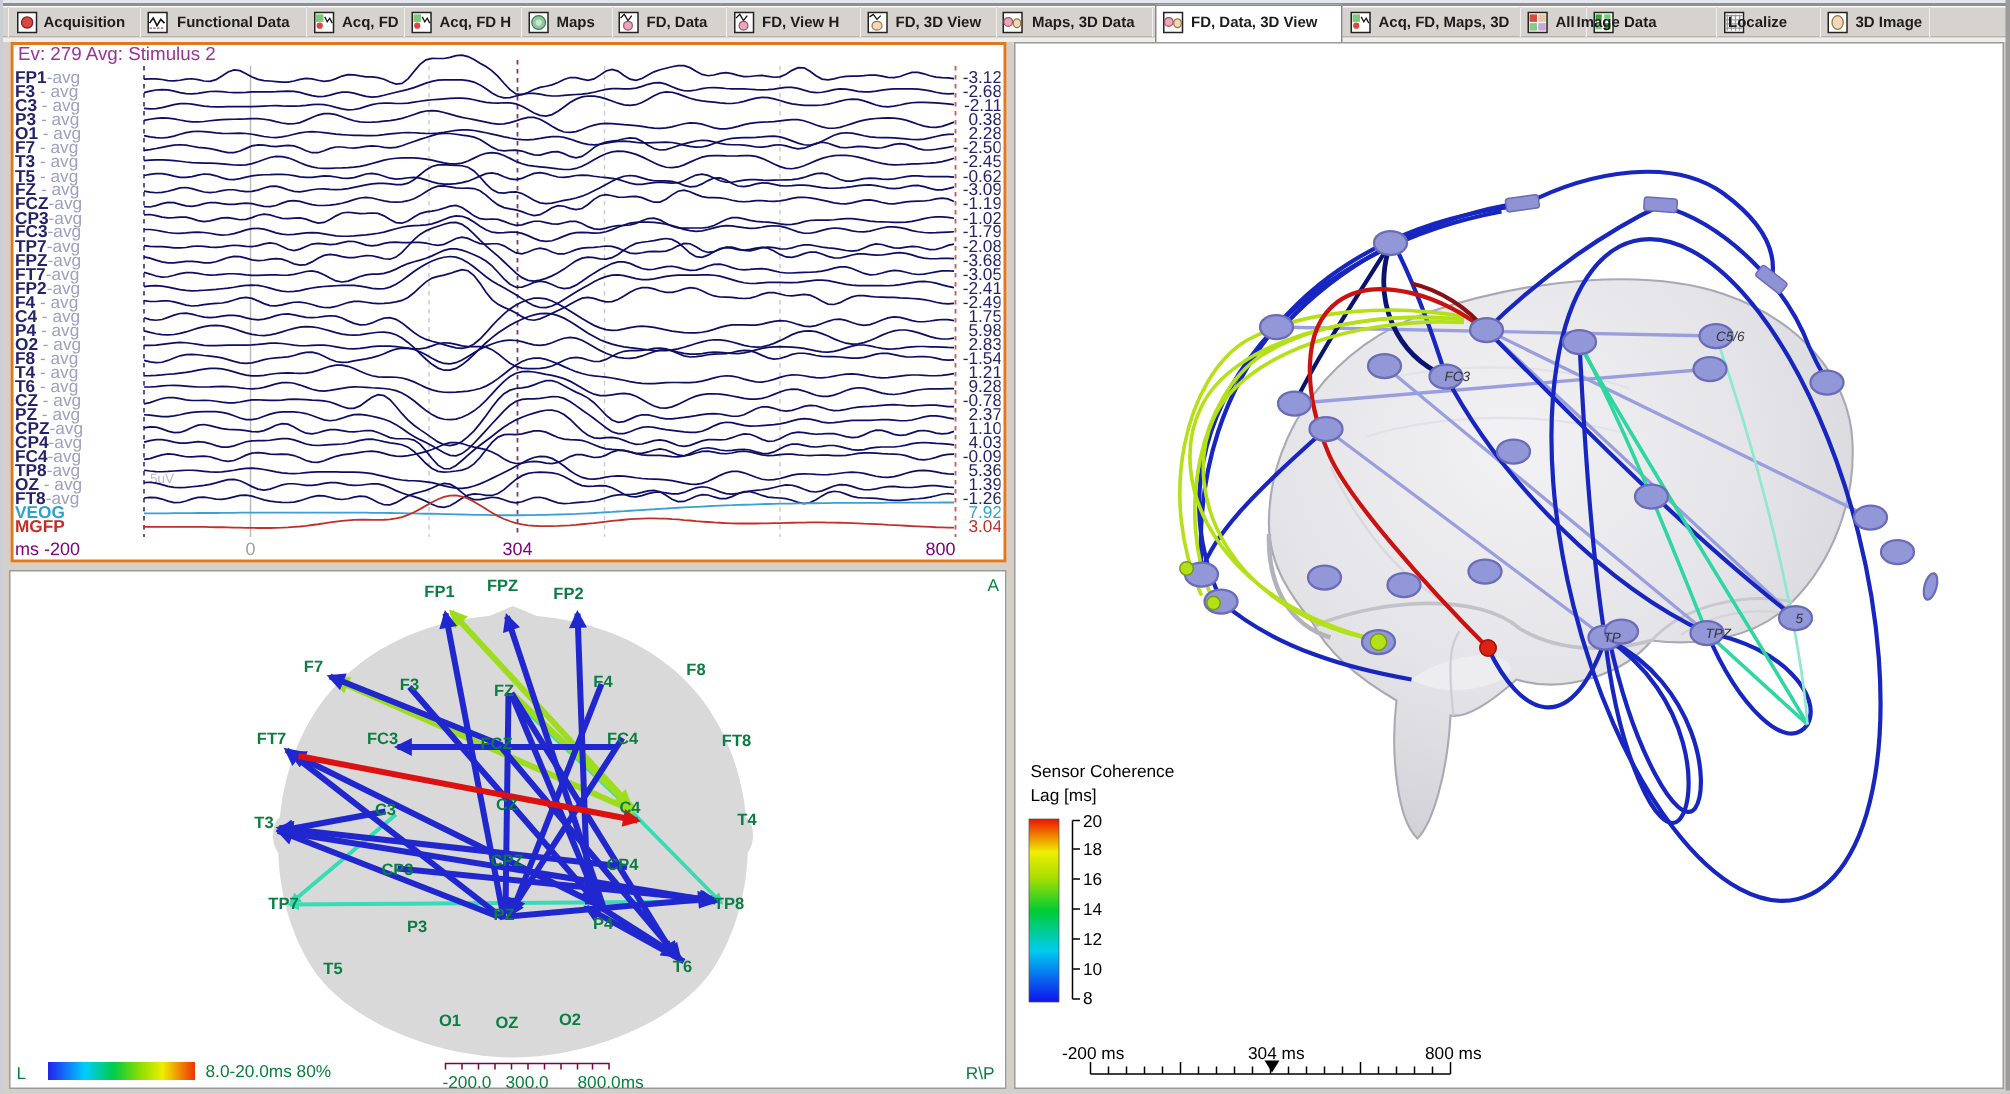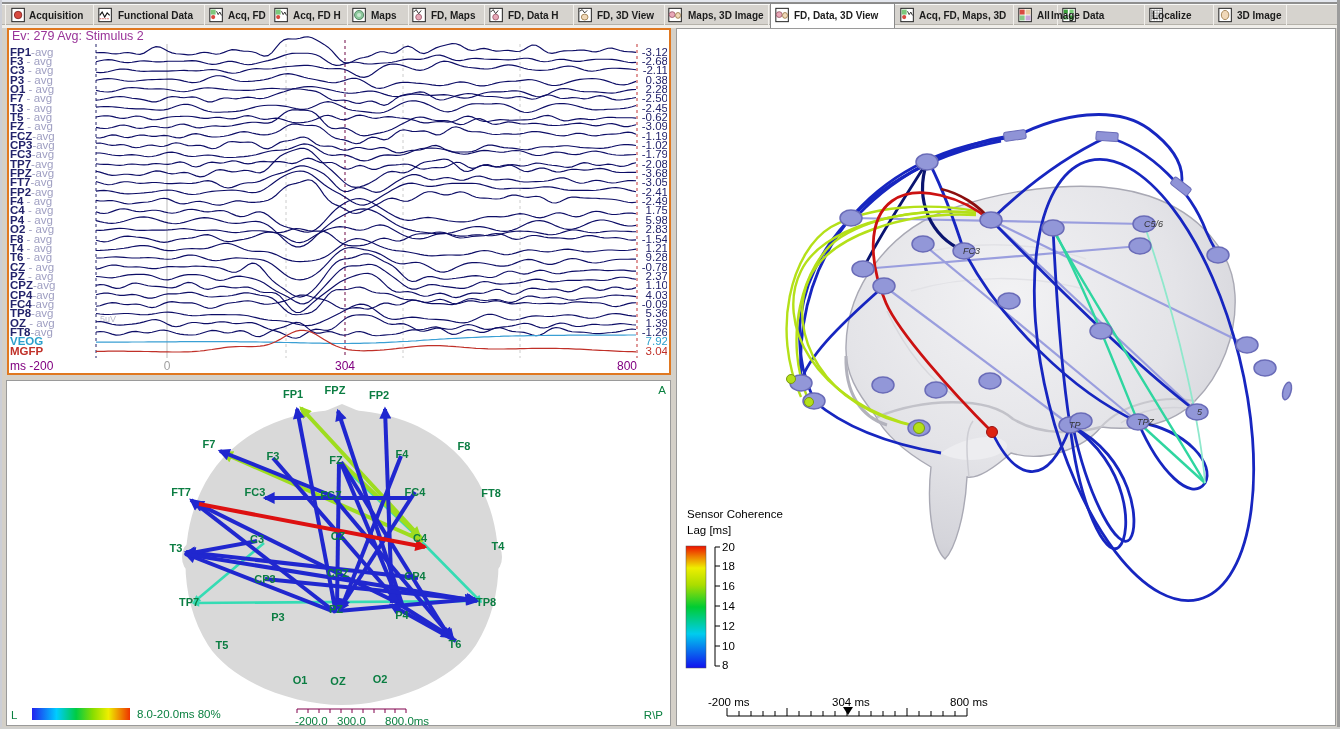--- a/index.html
+++ b/index.html
@@ -71,39 +71,39 @@
         <rect x="1" y="0.5" width="15" height="16" fill="#fff" stroke="#222" stroke-width="1.2"></rect>
         <circle cx="8.5" cy="8.5" r="5.5" fill="#8cc89c" stroke="#447755"></circle>
         <circle cx="8.5" cy="8.5" r="2.5" fill="#c8e8d0"></circle>
       </svg></div>
     <div class="tlab" style="left:371px">Maps</div>
     <div class="ticon" style="left:412px"><svg width="15" height="16" viewBox="0 0 18 17">
         <rect x="1" y="0.5" width="15" height="16" fill="#fff" stroke="#222" stroke-width="1.2"></rect>
         <polyline points="2,5 5,2 8,7 11,3" fill="none" stroke="#111"></polyline>
         <circle cx="8" cy="11" r="3.5" fill="#e8a8b8" stroke="#995566"></circle>
       </svg></div>
-    <div class="tlab" style="left:431px">FD, Maps</div>
+    <div class="tlab" style="left:431px">FD, Data</div>
     <div class="ticon" style="left:489px"><svg width="15" height="16" viewBox="0 0 18 17">
         <rect x="1" y="0.5" width="15" height="16" fill="#fff" stroke="#222" stroke-width="1.2"></rect>
         <polyline points="2,5 5,2 8,7 11,3" fill="none" stroke="#111"></polyline>
         <circle cx="8" cy="11" r="3.5" fill="#e8a8b8" stroke="#995566"></circle>
       </svg></div>
-    <div class="tlab" style="left:508px">FD, Data H</div>
+    <div class="tlab" style="left:508px">FD, View H</div>
     <div class="ticon" style="left:578px"><svg width="15" height="16" viewBox="0 0 18 17">
         <rect x="1" y="0.5" width="15" height="16" fill="#fff" stroke="#222" stroke-width="1.2"></rect>
         <polyline points="2,4 5,2 8,6 11,3" fill="none" stroke="#111"></polyline>
         <ellipse cx="8" cy="11" rx="4" ry="3.5" fill="#f0d8b8" stroke="#997744"></ellipse>
       </svg></div>
     <div class="tlab" style="left:597px">FD, 3D View</div>
     <div class="ticon" style="left:668px"><svg width="15" height="16" viewBox="0 0 18 17">
         <rect x="1" y="0.5" width="15" height="16" fill="#fff" stroke="#222" stroke-width="1.2"></rect>
         <circle cx="5" cy="8" r="3.5" fill="#e8a8b8" stroke="#995566"></circle>
         <ellipse cx="12" cy="9" rx="3" ry="3.5" fill="#f0d8b8" stroke="#997744"></ellipse>
       </svg></div>
-    <div class="tlab" style="left:688px">Maps, 3D Image</div>
+    <div class="tlab" style="left:688px">Maps, 3D Data</div>
     <div class="ticon" style="left:775px"><svg width="15" height="16" viewBox="0 0 18 17">
         <rect x="1" y="0.5" width="15" height="16" fill="#fff" stroke="#222" stroke-width="1.2"></rect>
         <circle cx="5" cy="8" r="3.5" fill="#e8a8b8" stroke="#995566"></circle>
         <ellipse cx="12" cy="9" rx="3" ry="3.5" fill="#f0d8b8" stroke="#997744"></ellipse>
       </svg></div>
     <div class="tlab" style="left:794px">FD, Data, 3D View</div>
     <div class="ticon" style="left:900px"><svg width="15" height="16" viewBox="0 0 18 17">
         <rect x="1" y="0.5" width="15" height="16" fill="#fff" stroke="#222" stroke-width="1.2"></rect>
         <rect x="2" y="2" width="6" height="6" fill="#7cc87c"></rect>
         <circle cx="5" cy="11" r="2.5" fill="#d84a40"></circle>

